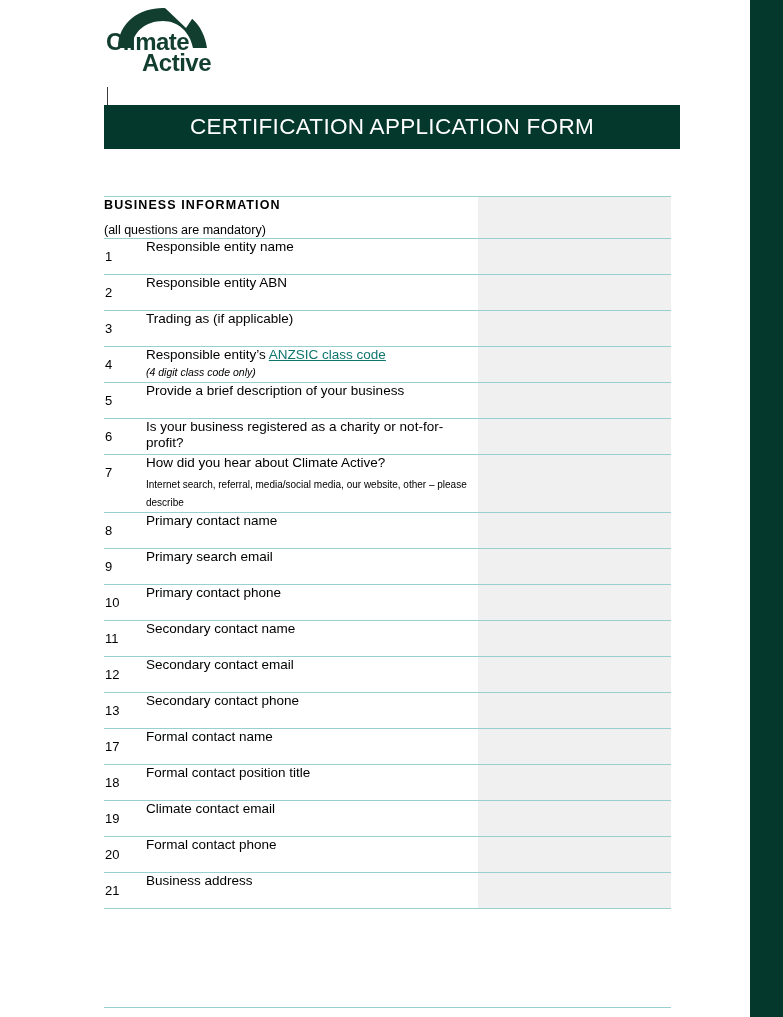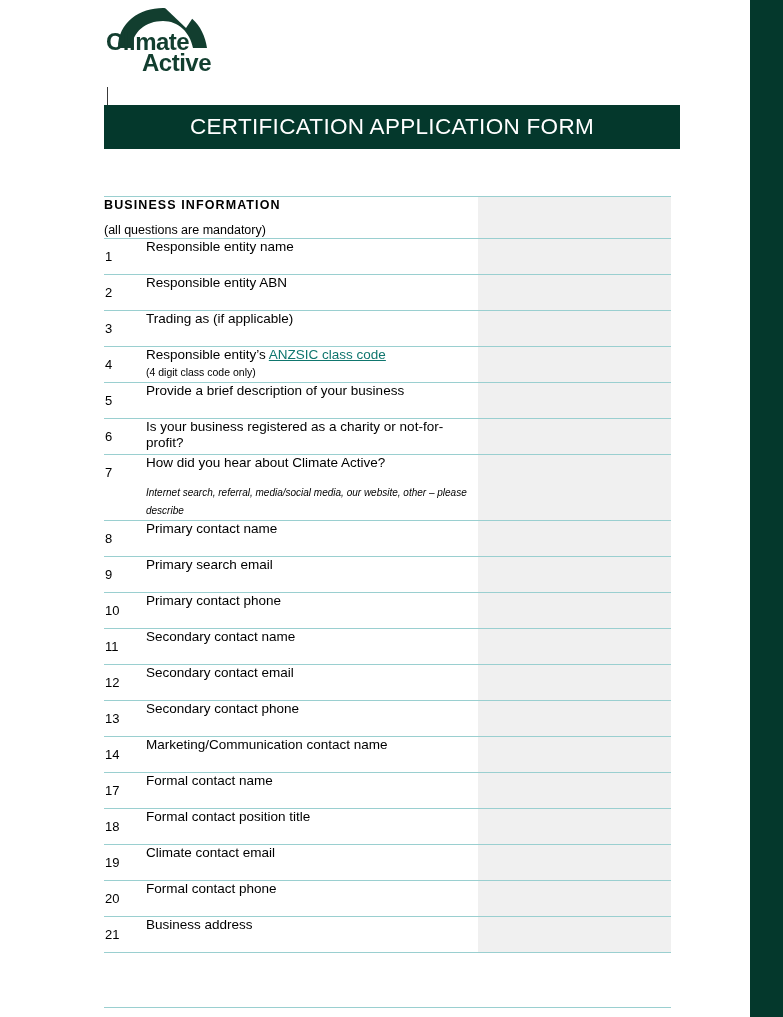--- a/index.html
+++ b/index.html
@@ -104,27 +104,27 @@
   .label-cell {
     padding: 10px 8px 10px 0;
   }
   .label-main {
     font-size: 13.5px;
     line-height: 16px;
   }
   .label-sub {
     font-size: 10px;
     line-height: 18px;
-    margin-top: 13px;
-    font-style: italic;
+    margin-top: 5px;
   }
   .label-sub-tight {
     font-size: 10.5px;
     line-height: 17px;
     margin-top: 1px;
+    font-style: italic;
   }
   a.inline-link {
     color: #0f766e;
     text-decoration: underline;
   }
 
   
   .hdr-cell {
     padding: 10px 8px 12px 1px;
   }
@@ -313,29 +313,20 @@
       <tr>
         <td>
             <div class="num-txt">13</div>
           </td>
         <td class="label-cell">
           <div class="label-main">Secondary contact phone</div>
         </td>
         <td class="c-ans"></td>
       </tr>
 
-      <tr>
-        <td>
-            <div class="num-txt">14</div>
-          </td>
-        <td class="label-cell">
-          <div class="label-main">Marketing/Communication contact name</div>
-        </td>
-        <td class="c-ans"></td>
-      </tr>
 
 
 
       <tr>
         <td>
             <div class="num-txt">17</div>
           </td>
         <td class="label-cell">
           <div class="label-main">Formal contact name</div>
         </td>

